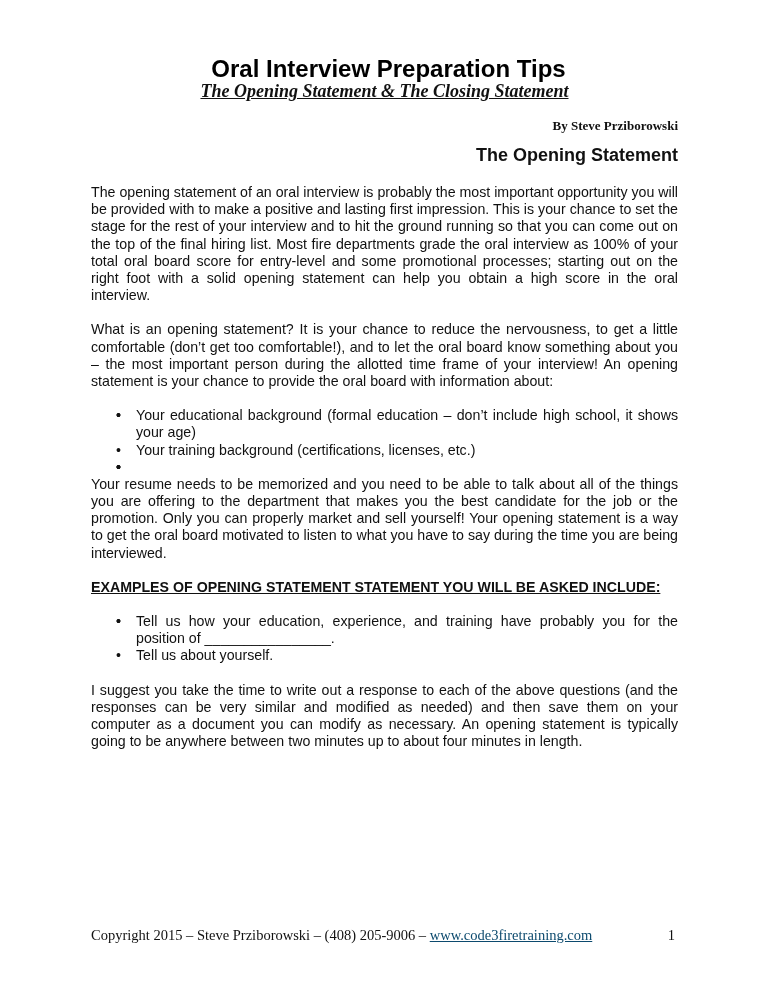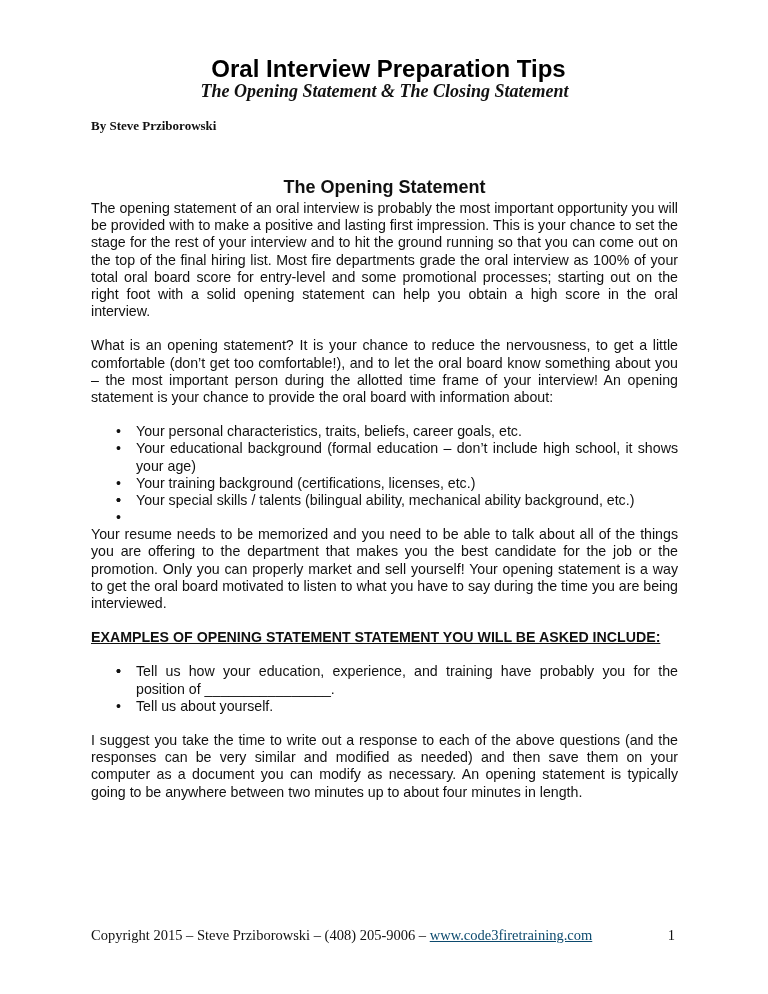--- a/index.html
+++ b/index.html
@@ -38,56 +38,56 @@
     left: 0;
     width: 587px;
     text-align: center;
     font-family: "Liberation Serif", serif;
     font-weight: bold;
     font-style: italic;
     font-size: 18px;
     line-height: 22px;
   }
   .subtitle span {
+    text-decoration: underline;
   }
   .byline {
     position: absolute;
     top: 118px;
     left: 0;
     width: 587px;
-    text-align: left;
+    text-align: right;
     font-family: "Liberation Serif", serif;
     font-weight: bold;
     font-size: 13px;
     line-height: 16px;
   }
   .section-heading {
     position: absolute;
     top: 144px;
     left: 0;
     width: 587px;
-    text-align: center;
+    text-align: right;
     font-family: "Liberation Sans", sans-serif;
     font-weight: bold;
     font-size: 18px;
     line-height: 22px;
-    margin-top: 32px;
   }
   .body {
     position: absolute;
     top: 184px;
     left: 0;
     width: 587px;
     font-family: "Liberation Sans", sans-serif;
     font-size: 14.2px;
     line-height: 17.2px;
     text-align: justify;
   }
   .body p {
-    margin: 16px 0 17px 0;
+    margin: 0 0 17px 0;
   }
   ul.bullets {
     list-style: none;
     margin: 0 0 17px 0;
     padding: 0;
   }
   ul.bullets li {
     position: relative;
     padding-left: 45px;
     text-align: justify;
@@ -140,36 +140,34 @@
 
   <div class="body">
 
     <p>The opening statement of an oral interview is probably the most important opportunity you will be provided with to make a positive and lasting first impression. This is your chance to set the stage for the rest of your interview and to hit the ground running so that you can come out on the top of the final hiring list. Most fire departments grade the oral interview as 100% of your total oral board score for entry-level and some promotional processes; starting out on the right foot with a solid opening statement can help you obtain a high score in the oral interview.</p>
 
     <p>What is an opening statement?  It is your chance to reduce the nervousness, to get a little comfortable (don’t get too comfortable!), and to let the oral board know something about you – the most important person during the allotted time frame of your interview! An opening statement is your chance to provide the oral board with information about:</p>
 
     <ul class="bullets">
       <li>
         <span class="bullet">•</span>
-        <span>Your personal characteristics, traits, beliefs, career goals, etc.</span>
       </li>
       <li>
         <span class="bullet">•</span>
         <span>Your educational background (formal education – don’t include high school, it shows your age)</span>
       </li>
       <li>
         <span class="bullet">•</span>
         <span>Your training background (certifications, licenses, etc.)</span>
       </li>
       <li>
         <span class="bullet">•</span>
       </li>
       <li>
         <span class="bullet">•</span>
-        <span>Your special skills / talents (bilingual ability, mechanical ability background, etc.)</span>
       </li>
       <li>
         <span class="bullet">•</span>
       </li>
     </ul>
 
     <p>Your resume needs to be memorized and you need to be able to talk about all of the things you are offering to the department that makes you the best candidate for the job or the promotion. Only you can properly market and sell yourself!  Your opening statement is a way to get the oral board motivated to listen to what you have to say during the time you are being interviewed.</p>
 
     <p class="examples-heading">EXAMPLES OF OPENING STATEMENT STATEMENT YOU WILL BE ASKED INCLUDE:</p>
 

